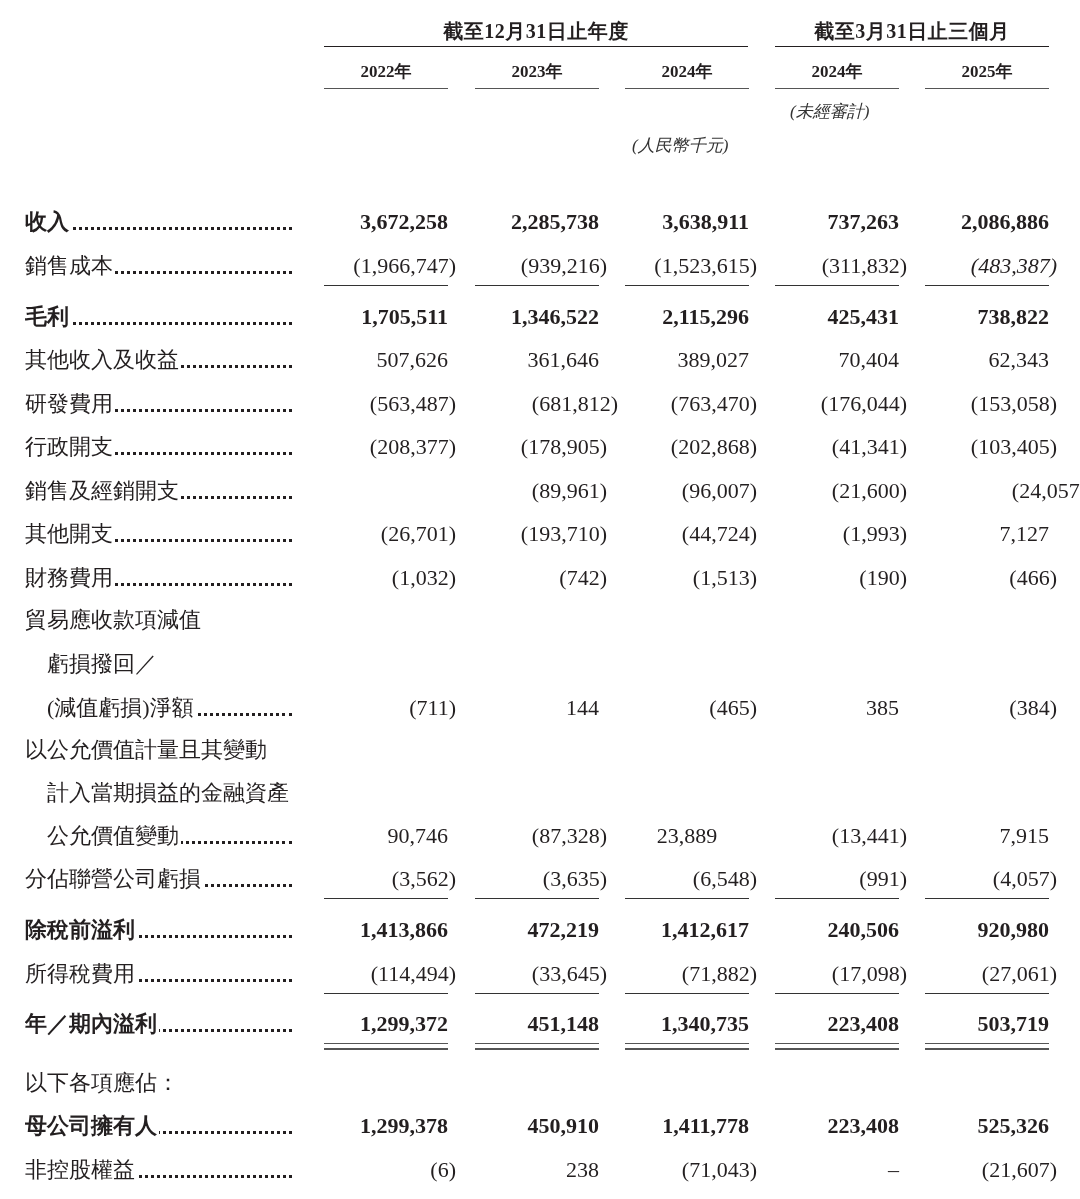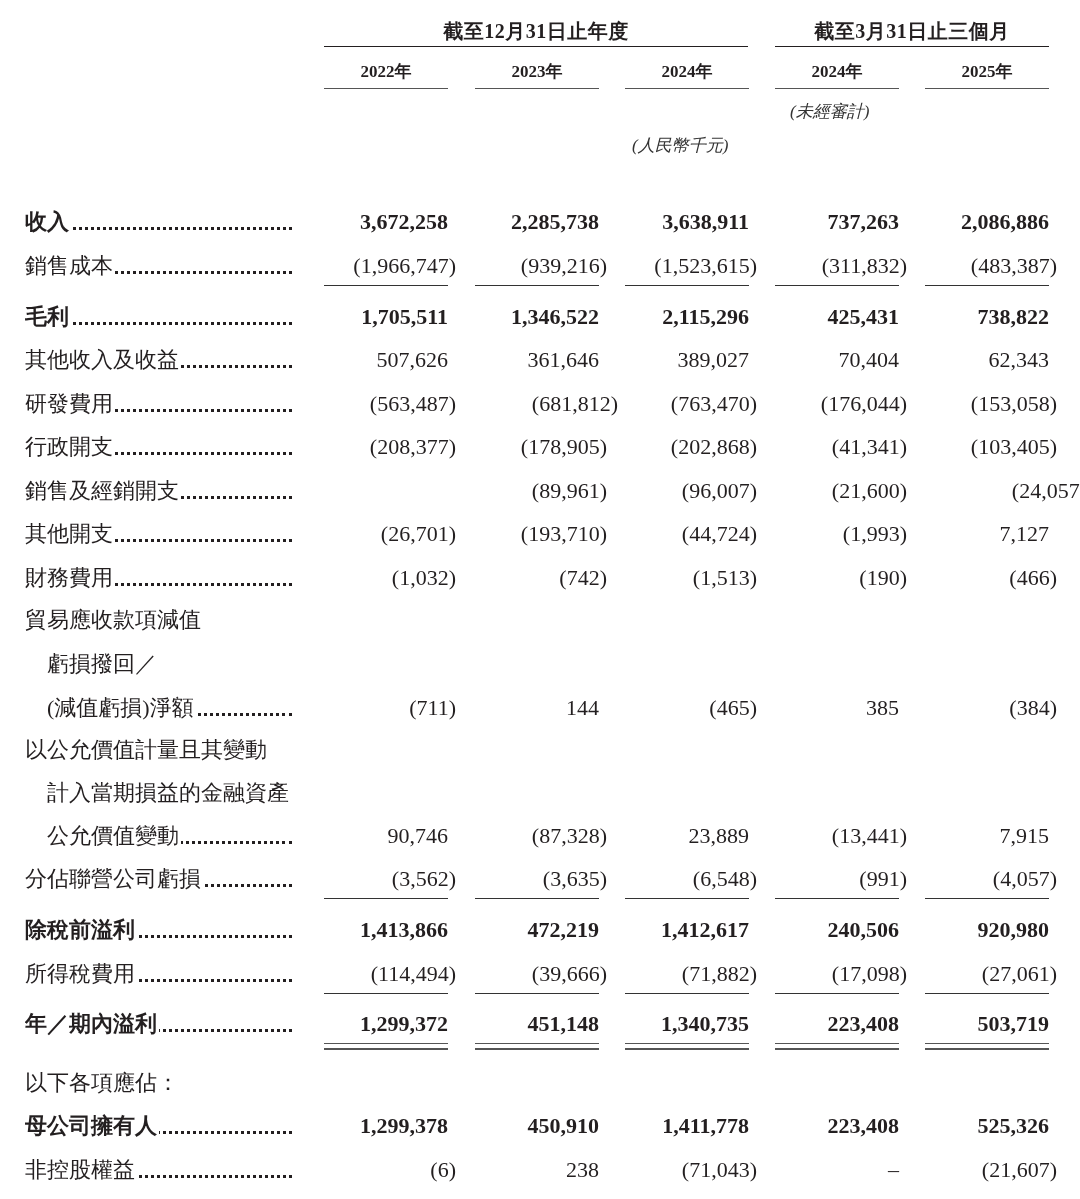--- a/index.html
+++ b/index.html
@@ -70,21 +70,21 @@
       <div class="cell" style="left: 625px;"><span>3,638,911</span></div>
       <div class="cell" style="left: 775px;"><span>737,263</span></div>
       <div class="cell" style="left: 925px;"><span>2,086,886</span></div>
     </div>
     <div class="row" style="top: 244px;">
       <div class="label"><span class="txt">銷售成本</span><span class="dots"></span></div>
       <div class="cell" style="left: 324px;"><span class="neg">(1,966,747)</span></div>
       <div class="cell" style="left: 475px;"><span class="neg">(939,216)</span></div>
       <div class="cell" style="left: 625px;"><span class="neg">(1,523,615)</span></div>
       <div class="cell" style="left: 775px;"><span class="neg">(311,832)</span></div>
-      <div class="cell" style="left: 925px;"><span class="neg">(483,387)</span></div>
+      <div class="cell" style="left: 925px; font-style: italic;"><span class="neg">(483,387)</span></div>
     </div>
     <div class="row bold" style="top: 295px;">
       <div class="label"><span class="txt">毛利</span><span class="dots"></span></div>
       <div class="cell" style="left: 324px;"><span>1,705,511</span></div>
       <div class="cell" style="left: 475px;"><span>1,346,522</span></div>
       <div class="cell" style="left: 625px;"><span>2,115,296</span></div>
       <div class="cell" style="left: 775px;"><span>425,431</span></div>
       <div class="cell" style="left: 925px;"><span>738,822</span></div>
     </div>
     <div class="row" style="top: 338px;">
@@ -151,21 +151,21 @@
     <div class="row" style="top: 728px;">
       <div class="label"><span class="txt">以公允價值計量且其變動</span></div>
     </div>
     <div class="row" style="top: 771px;">
       <div class="label indent"><span class="txt">計入當期損益的金融資產</span></div>
     </div>
     <div class="row" style="top: 814px;">
       <div class="label indent"><span class="txt">公允價值變動</span><span class="dots"></span></div>
       <div class="cell" style="left: 324px;"><span>90,746</span></div>
       <div class="cell" style="left: 475px;"><span class="neg">(87,328)</span></div>
-      <div class="cell" style="left: 625px;"><span>23,889</span></div>
+      <div class="cell" style="left: 625px; text-align: center;"><span>23,889</span></div>
       <div class="cell" style="left: 775px;"><span class="neg">(13,441)</span></div>
       <div class="cell" style="left: 925px;"><span>7,915</span></div>
     </div>
     <div class="row" style="top: 857px;">
       <div class="label"><span class="txt">分佔聯營公司虧損</span><span class="dots"></span></div>
       <div class="cell" style="left: 324px;"><span class="neg">(3,562)</span></div>
       <div class="cell" style="left: 475px;"><span class="neg">(3,635)</span></div>
       <div class="cell" style="left: 625px;"><span class="neg">(6,548)</span></div>
       <div class="cell" style="left: 775px;"><span class="neg">(991)</span></div>
       <div class="cell" style="left: 925px;"><span class="neg">(4,057)</span></div>
@@ -174,21 +174,21 @@
       <div class="label"><span class="txt">除稅前溢利</span><span class="dots"></span></div>
       <div class="cell" style="left: 324px;"><span>1,413,866</span></div>
       <div class="cell" style="left: 475px;"><span>472,219</span></div>
       <div class="cell" style="left: 625px;"><span>1,412,617</span></div>
       <div class="cell" style="left: 775px;"><span>240,506</span></div>
       <div class="cell" style="left: 925px;"><span>920,980</span></div>
     </div>
     <div class="row" style="top: 952px;">
       <div class="label"><span class="txt">所得稅費用</span><span class="dots"></span></div>
       <div class="cell" style="left: 324px;"><span class="neg">(114,494)</span></div>
-      <div class="cell" style="left: 475px;"><span class="neg">(39,666)</span></div>
+      <div class="cell" style="left: 475px;"><span class="neg">(33,645)</span></div>
       <div class="cell" style="left: 625px;"><span class="neg">(71,882)</span></div>
       <div class="cell" style="left: 775px;"><span class="neg">(17,098)</span></div>
       <div class="cell" style="left: 925px;"><span class="neg">(27,061)</span></div>
     </div>
     <div class="row bold" style="top: 1002px;">
       <div class="label"><span class="txt">年／期內溢利</span><span class="dots"></span></div>
       <div class="cell" style="left: 324px;"><span>1,299,372</span></div>
       <div class="cell" style="left: 475px;"><span>451,148</span></div>
       <div class="cell" style="left: 625px;"><span>1,340,735</span></div>
       <div class="cell" style="left: 775px;"><span>223,408</span></div>

